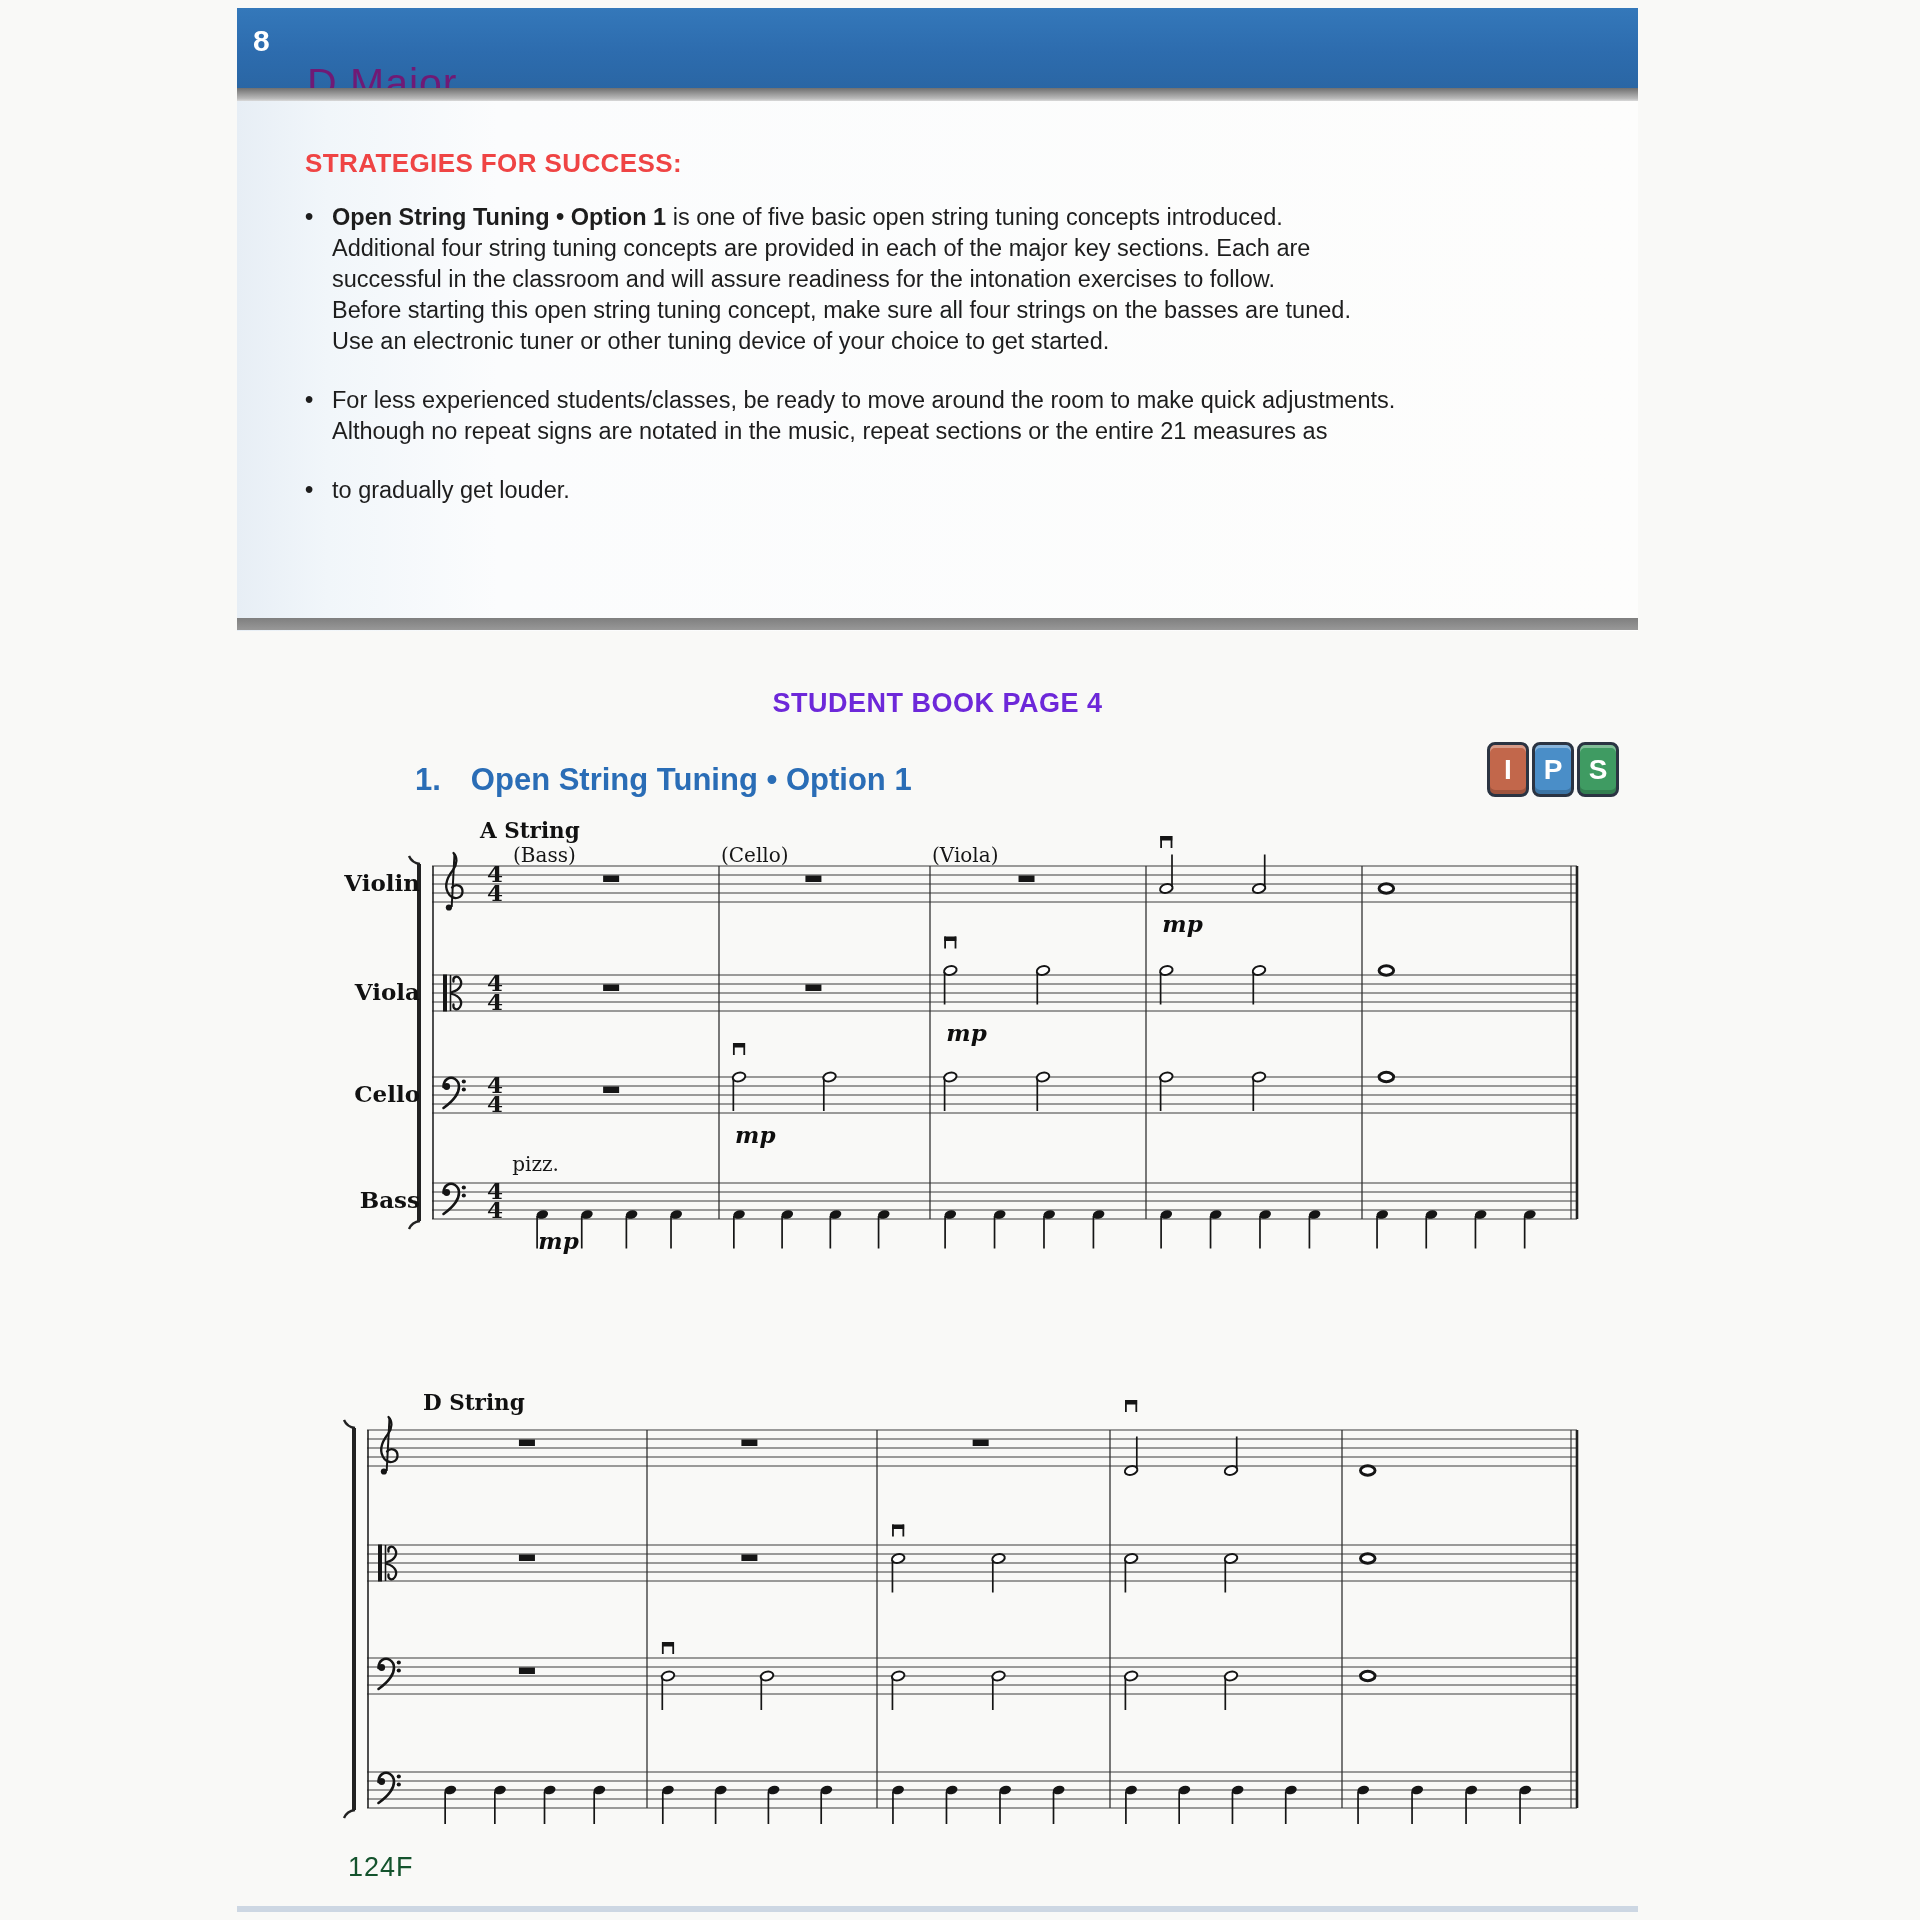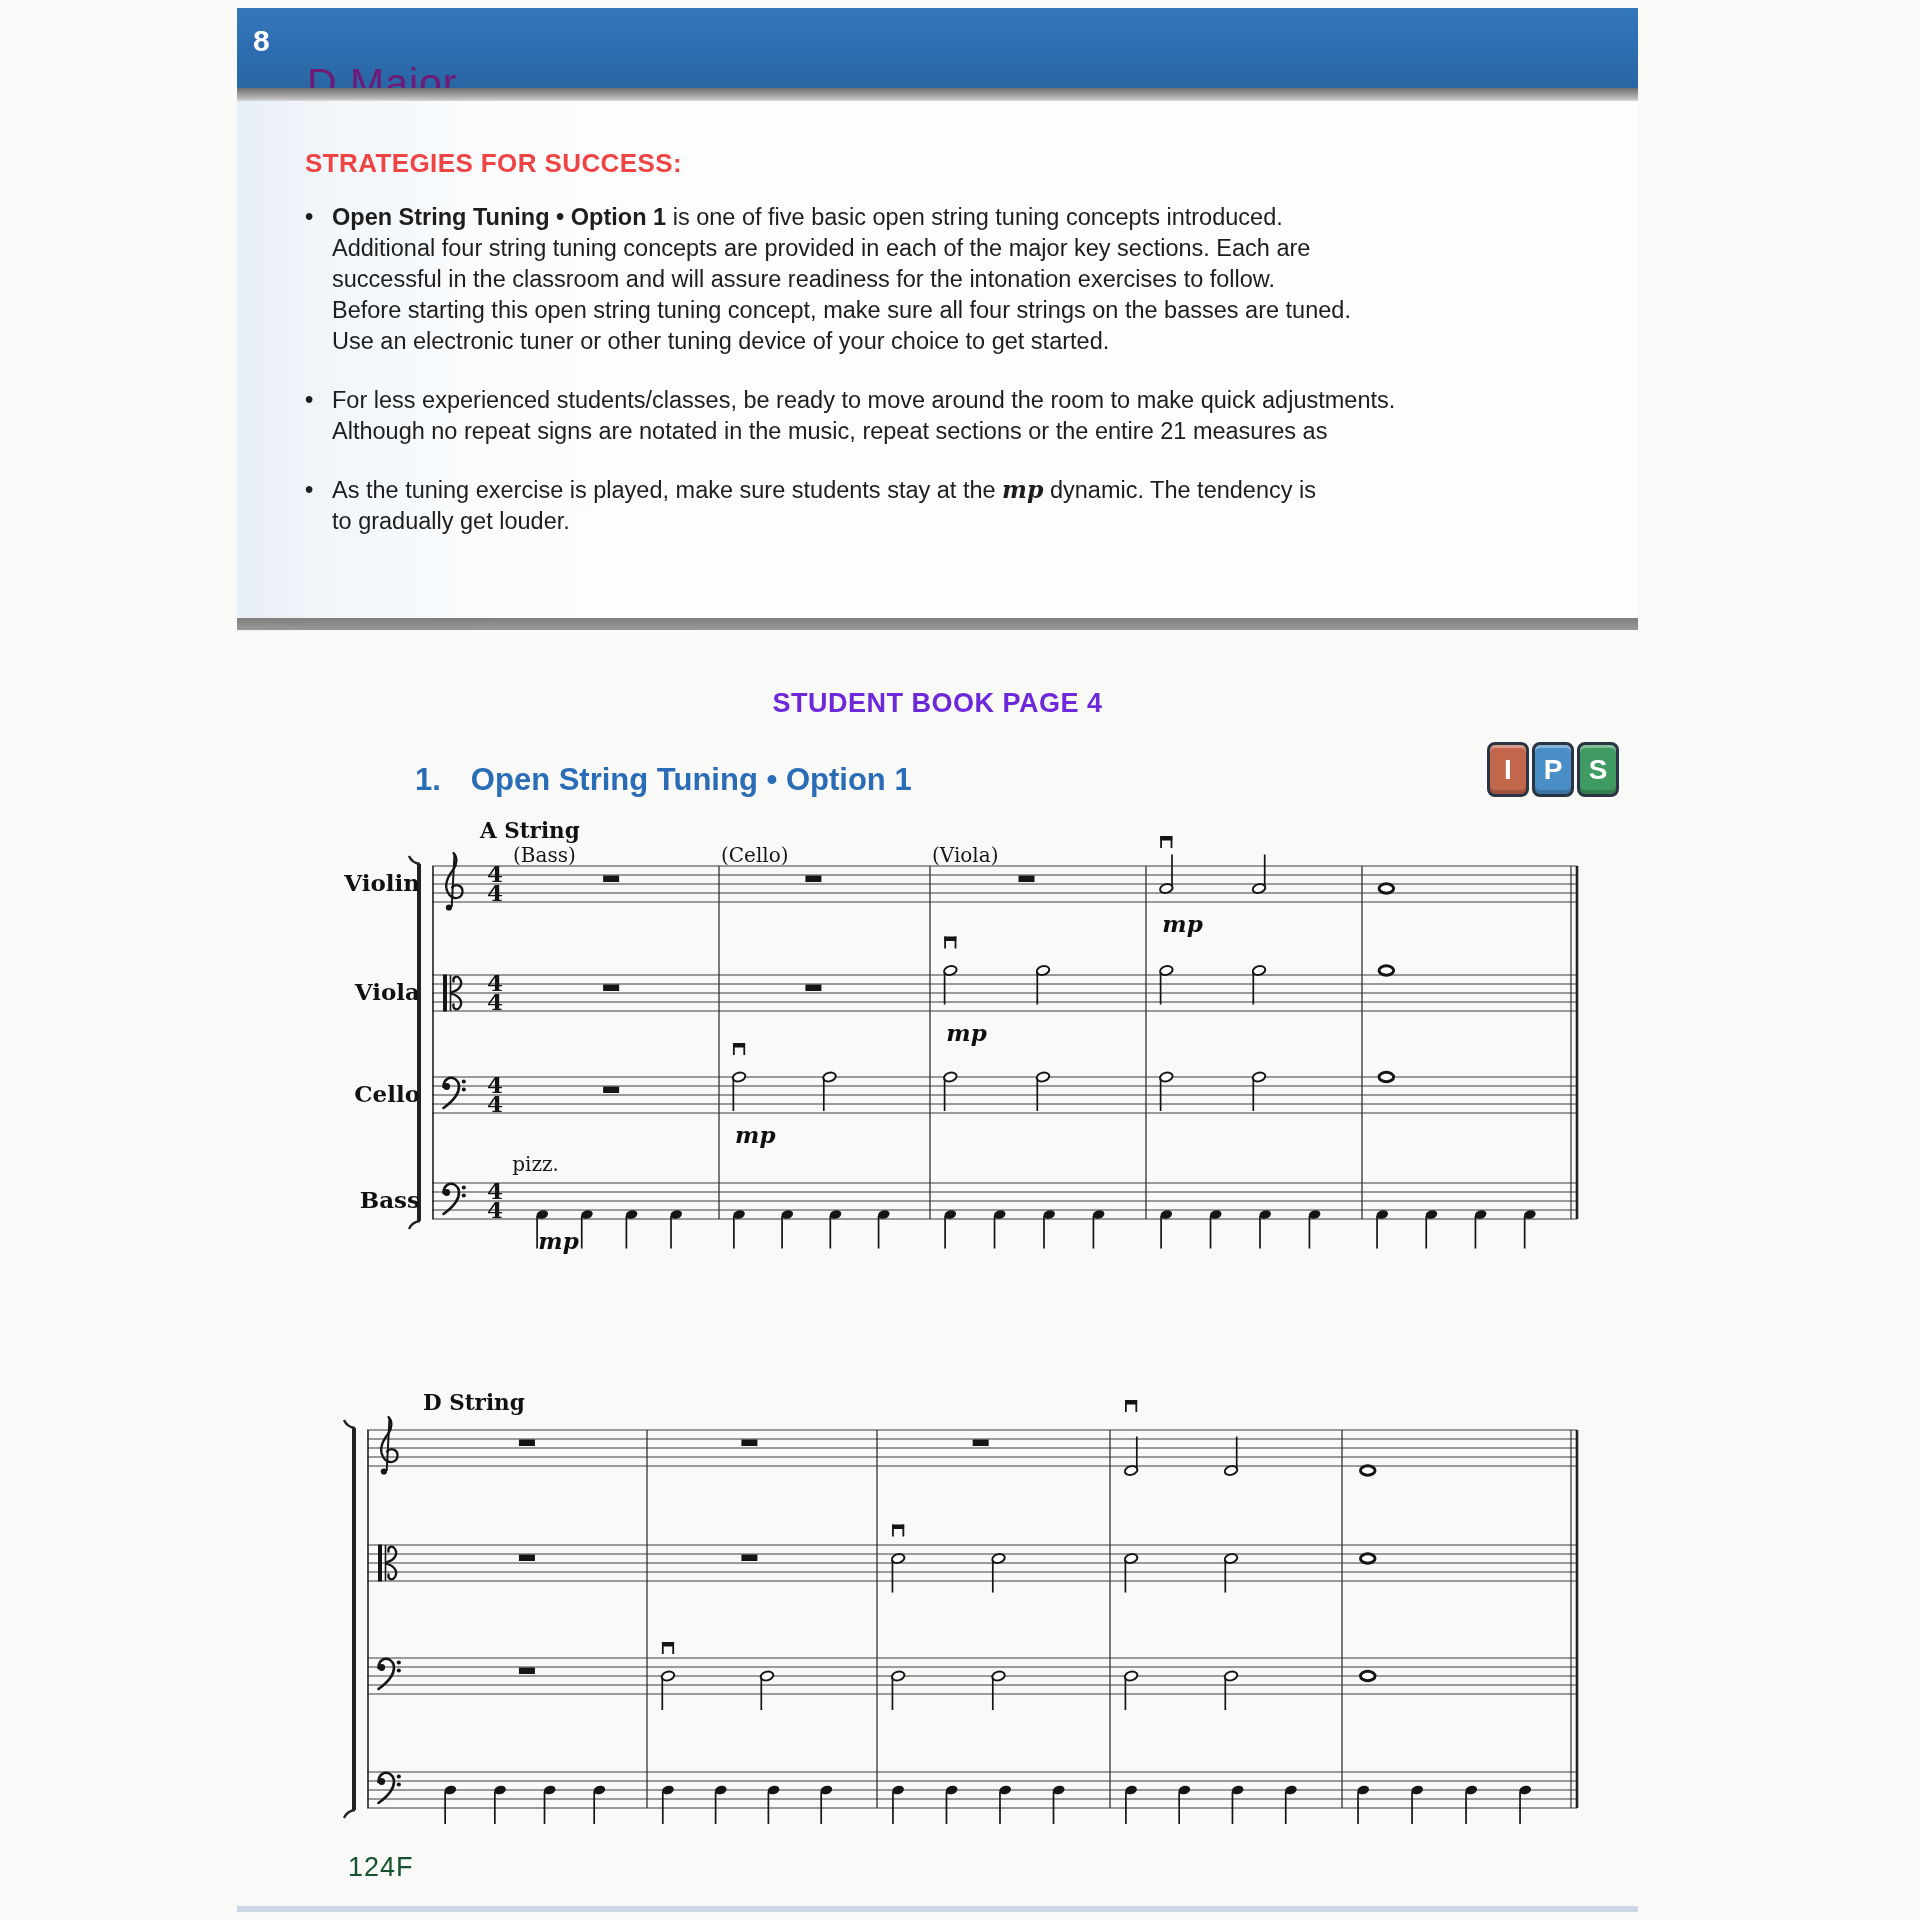--- a/index.html
+++ b/index.html
@@ -69,21 +69,20 @@
       <div class="bullet">
         <span class="dot">•</span>
         <div>
           <div><span>For less experienced students/classes, be ready to move around the room to make quick adjustments.</span></div>
           <div><span>Although no repeat signs are notated in the music, repeat sections or the entire 21 measures as</span></div>
         </div>
       </div>
       <div class="bullet">
         <span class="dot">•</span>
         <div>
-          <div><span>As the tuning exercise is played, make sure students stay at the </span><span class="mp-dyn">mp</span><span> dynamic. The tendency is</span></div>
           <div><span>to gradually get louder.</span></div>
         </div>
       </div>
     </div>
   <div class="abs box-bottom-bar"></div>
 
   <div class="abs sb-banner">STUDENT BOOK PAGE 4</div>
   <div class="abs ex-title-row">
     <span class="num">1.</span><span>Open String Tuning • Option 1</span>
   </div>

